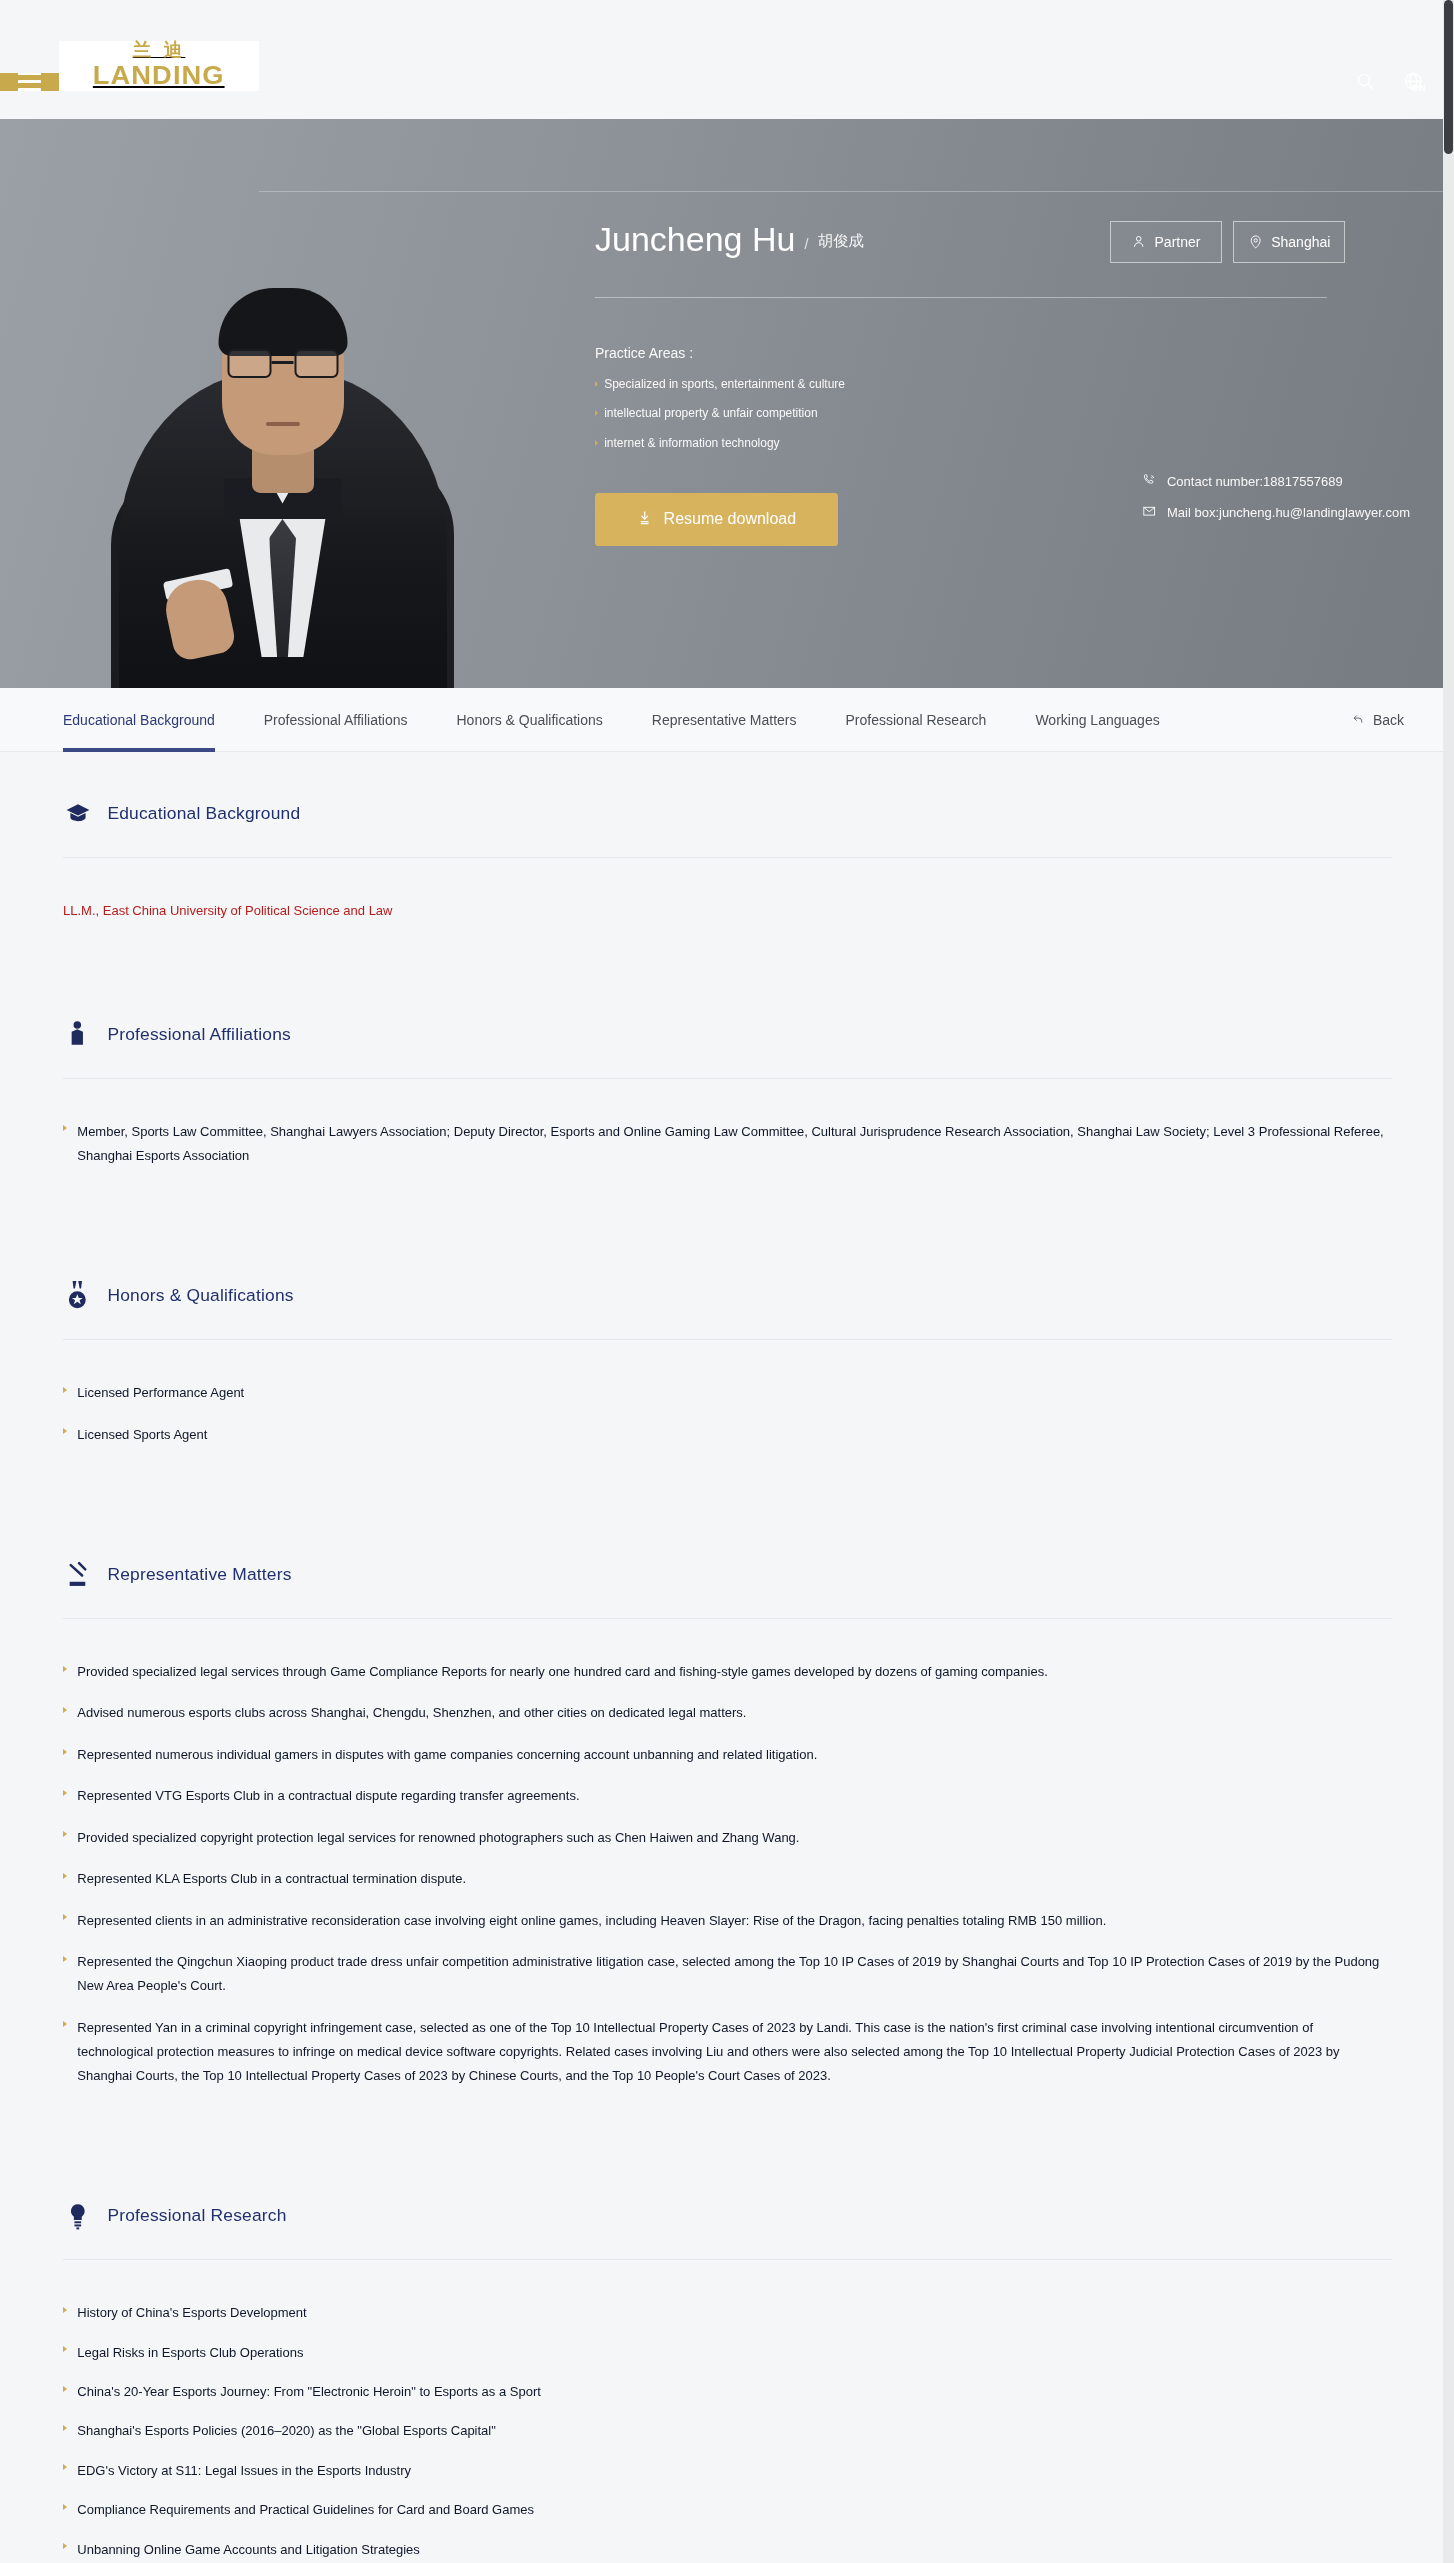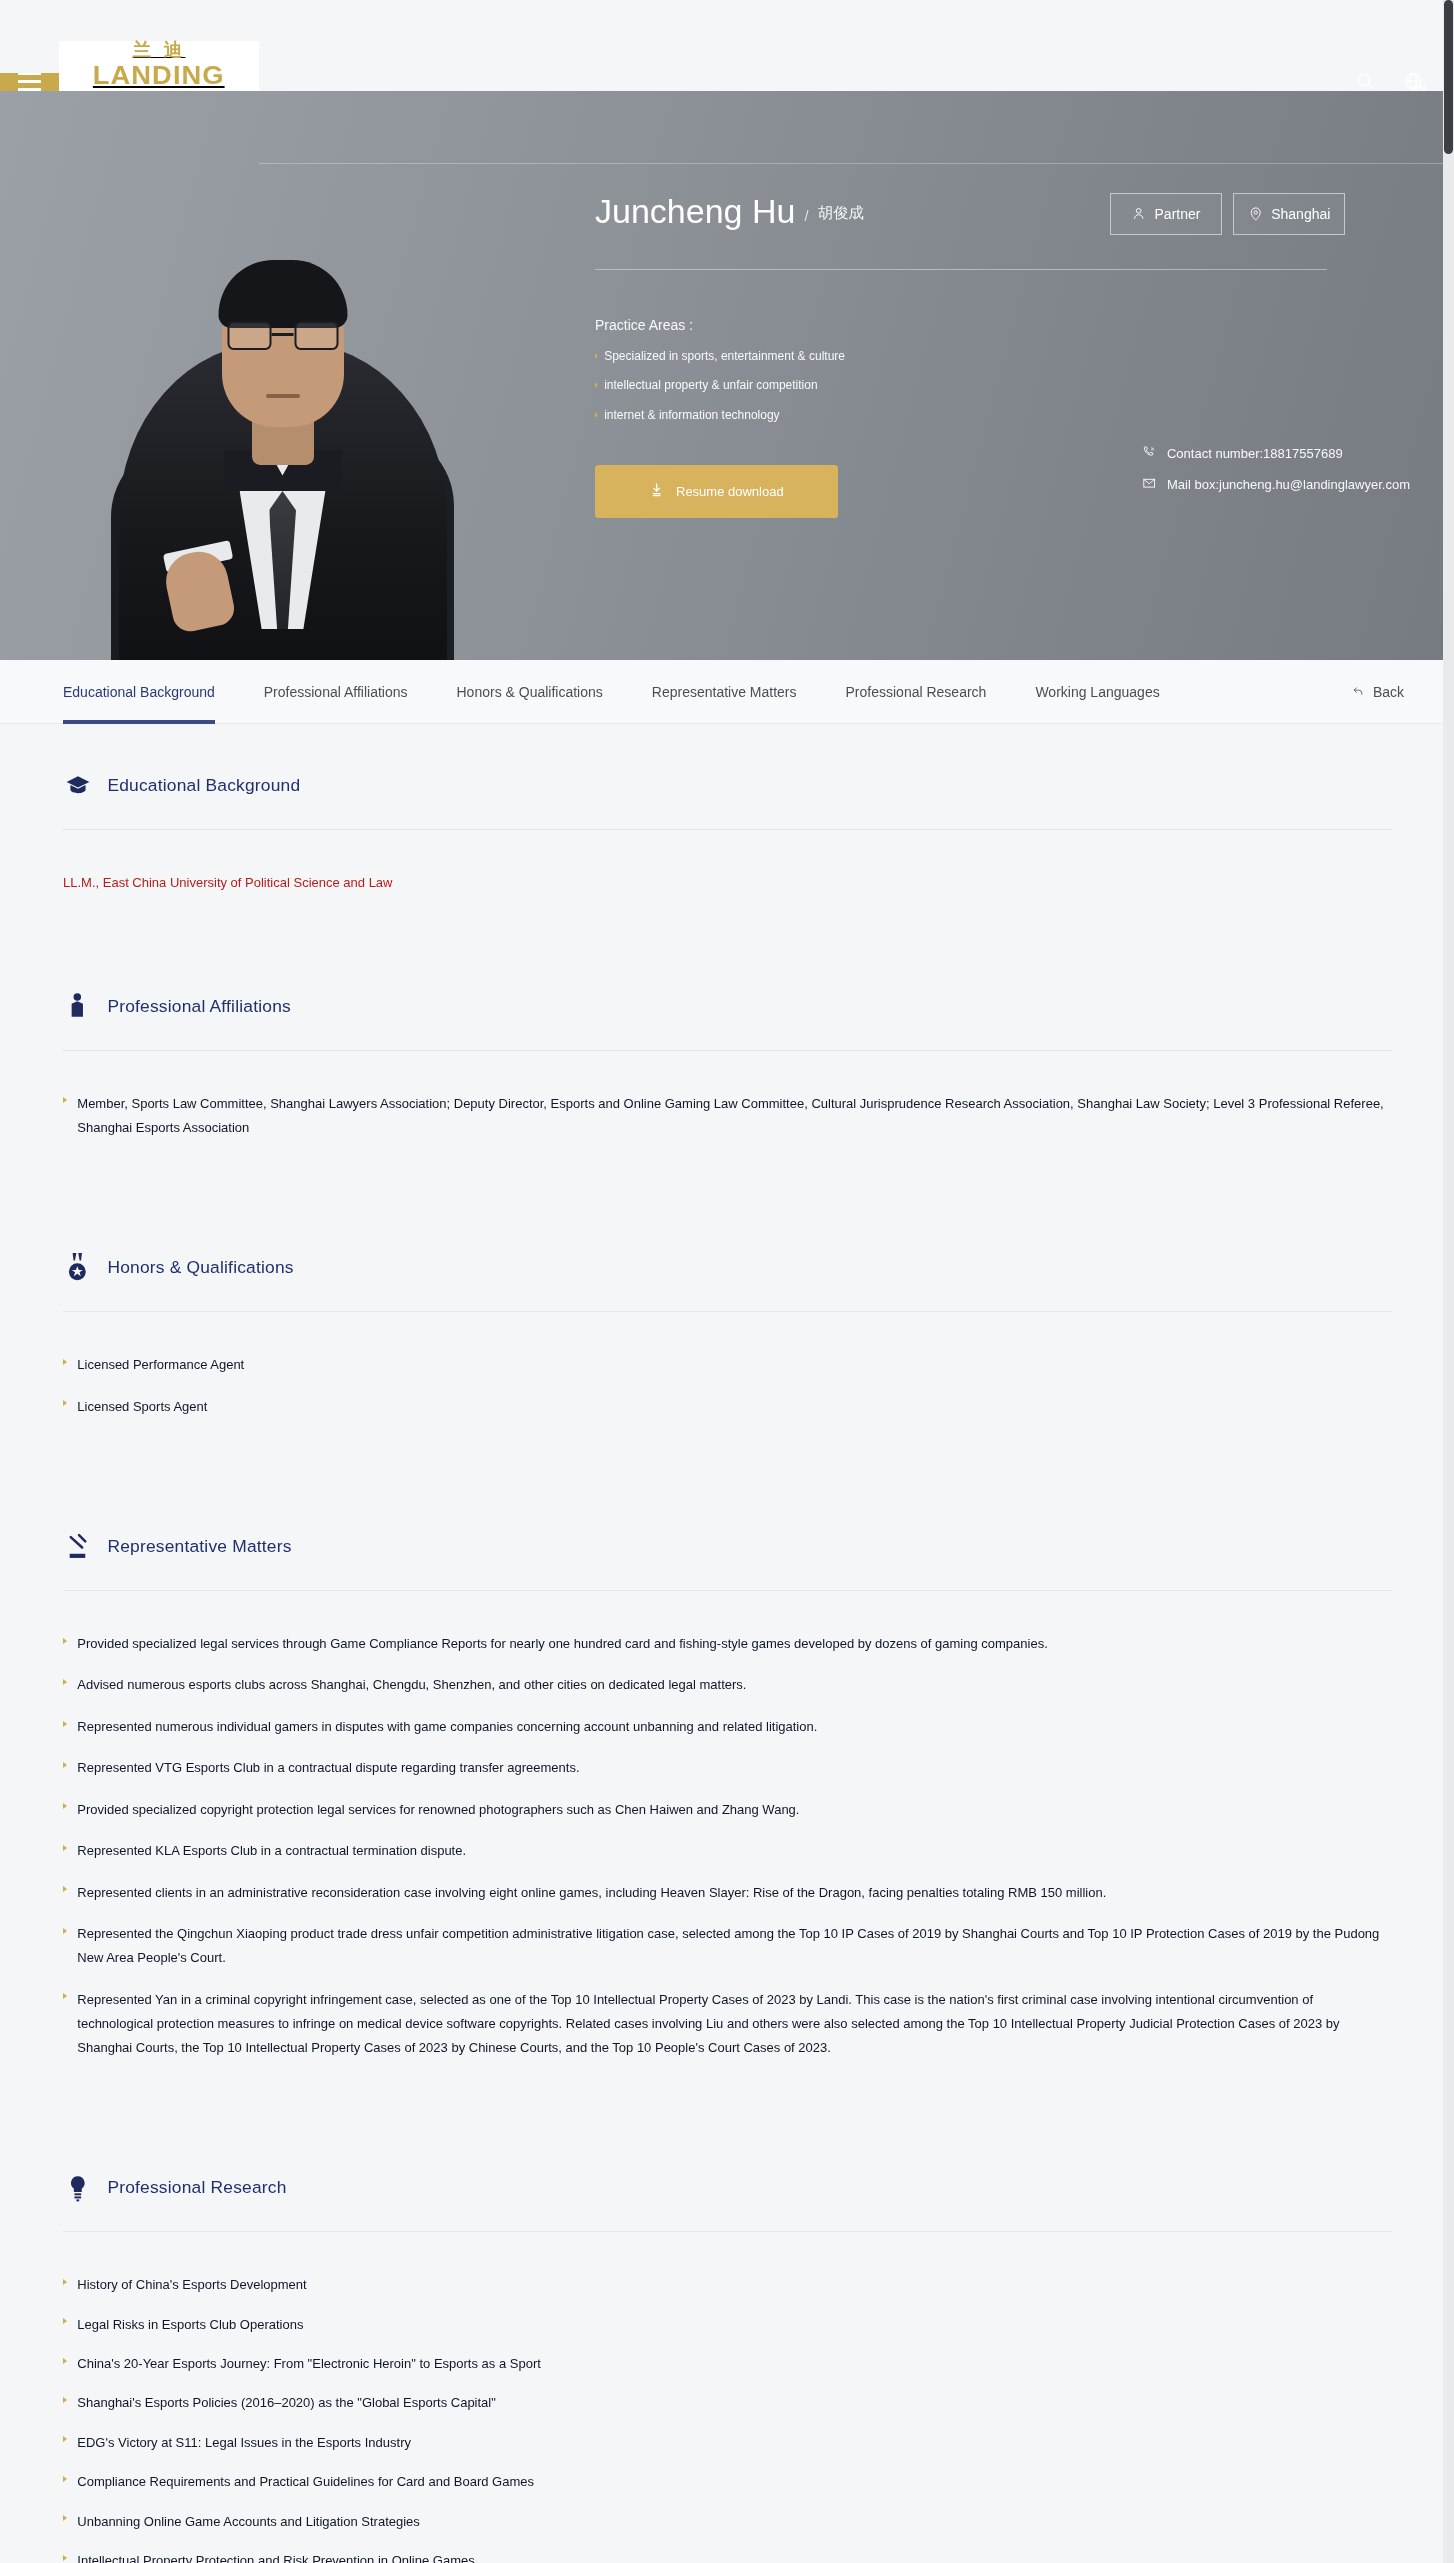--- a/index.html
+++ b/index.html
@@ -15,21 +15,21 @@
   .logo-cn { color:#c8a94c; font-size:18.5px; font-weight:700; letter-spacing:3.1px; line-height:1; font-family:"DejaVu Sans", sans-serif; }
   .logo-en { color:#c8a94c; font-size:26px; font-weight:700; letter-spacing:1px; line-height:1.2; font-family:"Liberation Sans Narrow","Liberation Sans",sans-serif; transform:scaleX(1.05); }
   .top-right { margin-left:auto; display:flex; align-items:center; gap:27px; padding-right:32px; }
   .ticon { color:#fff; display:flex; align-items:center; justify-content:center; cursor:pointer; }
   .ticon svg { display:block; }
   .globe-wrap { position:relative; }
   .globe-en { position:absolute; right:-3.1px; bottom:-2.1px; font-size:9.7px; font-weight:700; color:#fff; letter-spacing:0.3px; }
 
   
   .hero { position:relative; height:569px; overflow:hidden;
-          background:linear-gradient(105deg,#9ba0a6 0%,#8d9299 40%,#81868d 70%,#767b82 100%); }
+          background:linear-gradient(105deg,#9ba0a6 0%,#8d9299 40%,#81868d 70%,#767b82 100%);margin-top:28px; }
   .hero-topline { position:absolute; top:72px; left:259px; right:0; height:0.5px; background:rgba(255,255,255,.28); }
 
   
   .photo { position:absolute; left:108px; bottom:0; width:349px; height:482px; }
   .ph-suit { position:absolute; bottom:0; left:50%; transform:translateX(-50%); width:328px; height:318px;
              background:linear-gradient(180deg,#2a2c31 0%,#17181c 60%,#101114 100%);
              border-radius:154px 154px 0 0 / 174px 174px 0 0; }
   .ph-shoulderL { position:absolute; bottom:0; left:3.1px; width:154px; height:220px; background:#1a1b1f; border-radius:77px 31px 0 0; }
   .ph-shoulderR { position:absolute; bottom:0; right:3.1px; width:154px; height:231px; background:#1d1e23; border-radius:31px 77px 0 0; }
   .ph-shirt { position:absolute; bottom:31px; left:50%; transform:translateX(-50%); width:87px; height:169px;
@@ -60,21 +60,21 @@
   .badge { min-width:112px; height:42px; border:0.5px solid rgba(255,255,255,.55); display:flex; align-items:center;
            justify-content:center; gap:8.2px; color:#fff; font-size:14px; padding:0 13.3px; cursor:pointer; background:rgba(255,255,255,.04); }
   .badge svg { display:block; }
   .hr-line { margin-top:41px; width:732px; height:0.5px; background:rgba(255,255,255,.4); }
   .practice-label { margin-top:47px; font-size:14px; color:rgba(255,255,255,.95); }
   .pa-list { margin-top:16.4px; }
   .pa-item { display:flex; align-items:flex-start; gap:6.2px; font-size:12px; color:rgba(255,255,255,.95); margin-bottom:15.4px; }
   .pa-item::before { content:""; display:inline-block; width:0; height:0; margin-top:4.1px;
       border-left:3.6px solid #d2ab4e; border-top:3.1px solid transparent; border-bottom:3.1px solid transparent; }
   .resume-btn { margin-top:43px; width:243px; height:53px; background:#d8b35d; border-radius:3.6px; color:#fff;
-                display:flex; align-items:center; justify-content:center; gap:11.3px; font-size:13px; cursor:pointer; }
+                display:flex; align-items:center; justify-content:center; gap:11.3px; font-size:16px; cursor:pointer; }
   .contact-block { position:absolute; right:45px; top:354px; color:#fff; }
   .contact-line { display:flex; align-items:center; gap:10.3px; font-size:13px; margin-bottom:13.3px; color:rgba(255,255,255,.95); }
 
   
   .tabs-wrap { background:#f8f9fa; border-bottom:1px solid #e6e8ea; height:64px; }
   .tabs { display:flex; align-items:center; height:64px; padding-left:63px; padding-right:51px; }
   .tab { font-size:14px; color:#4a4f56; margin-right:49px; position:relative; height:64px; display:flex; align-items:center; cursor:pointer; }
   .tab.active { color:#2b3a77; }
   .tab.active::after { content:""; position:absolute; left:0; right:0; bottom:0; height:4.1px; background:#3b4a86; }
   .back-btn { margin-left:auto; display:flex; align-items:center; gap:7.2px; font-size:14px; color:#4a4f56; cursor:pointer; }

